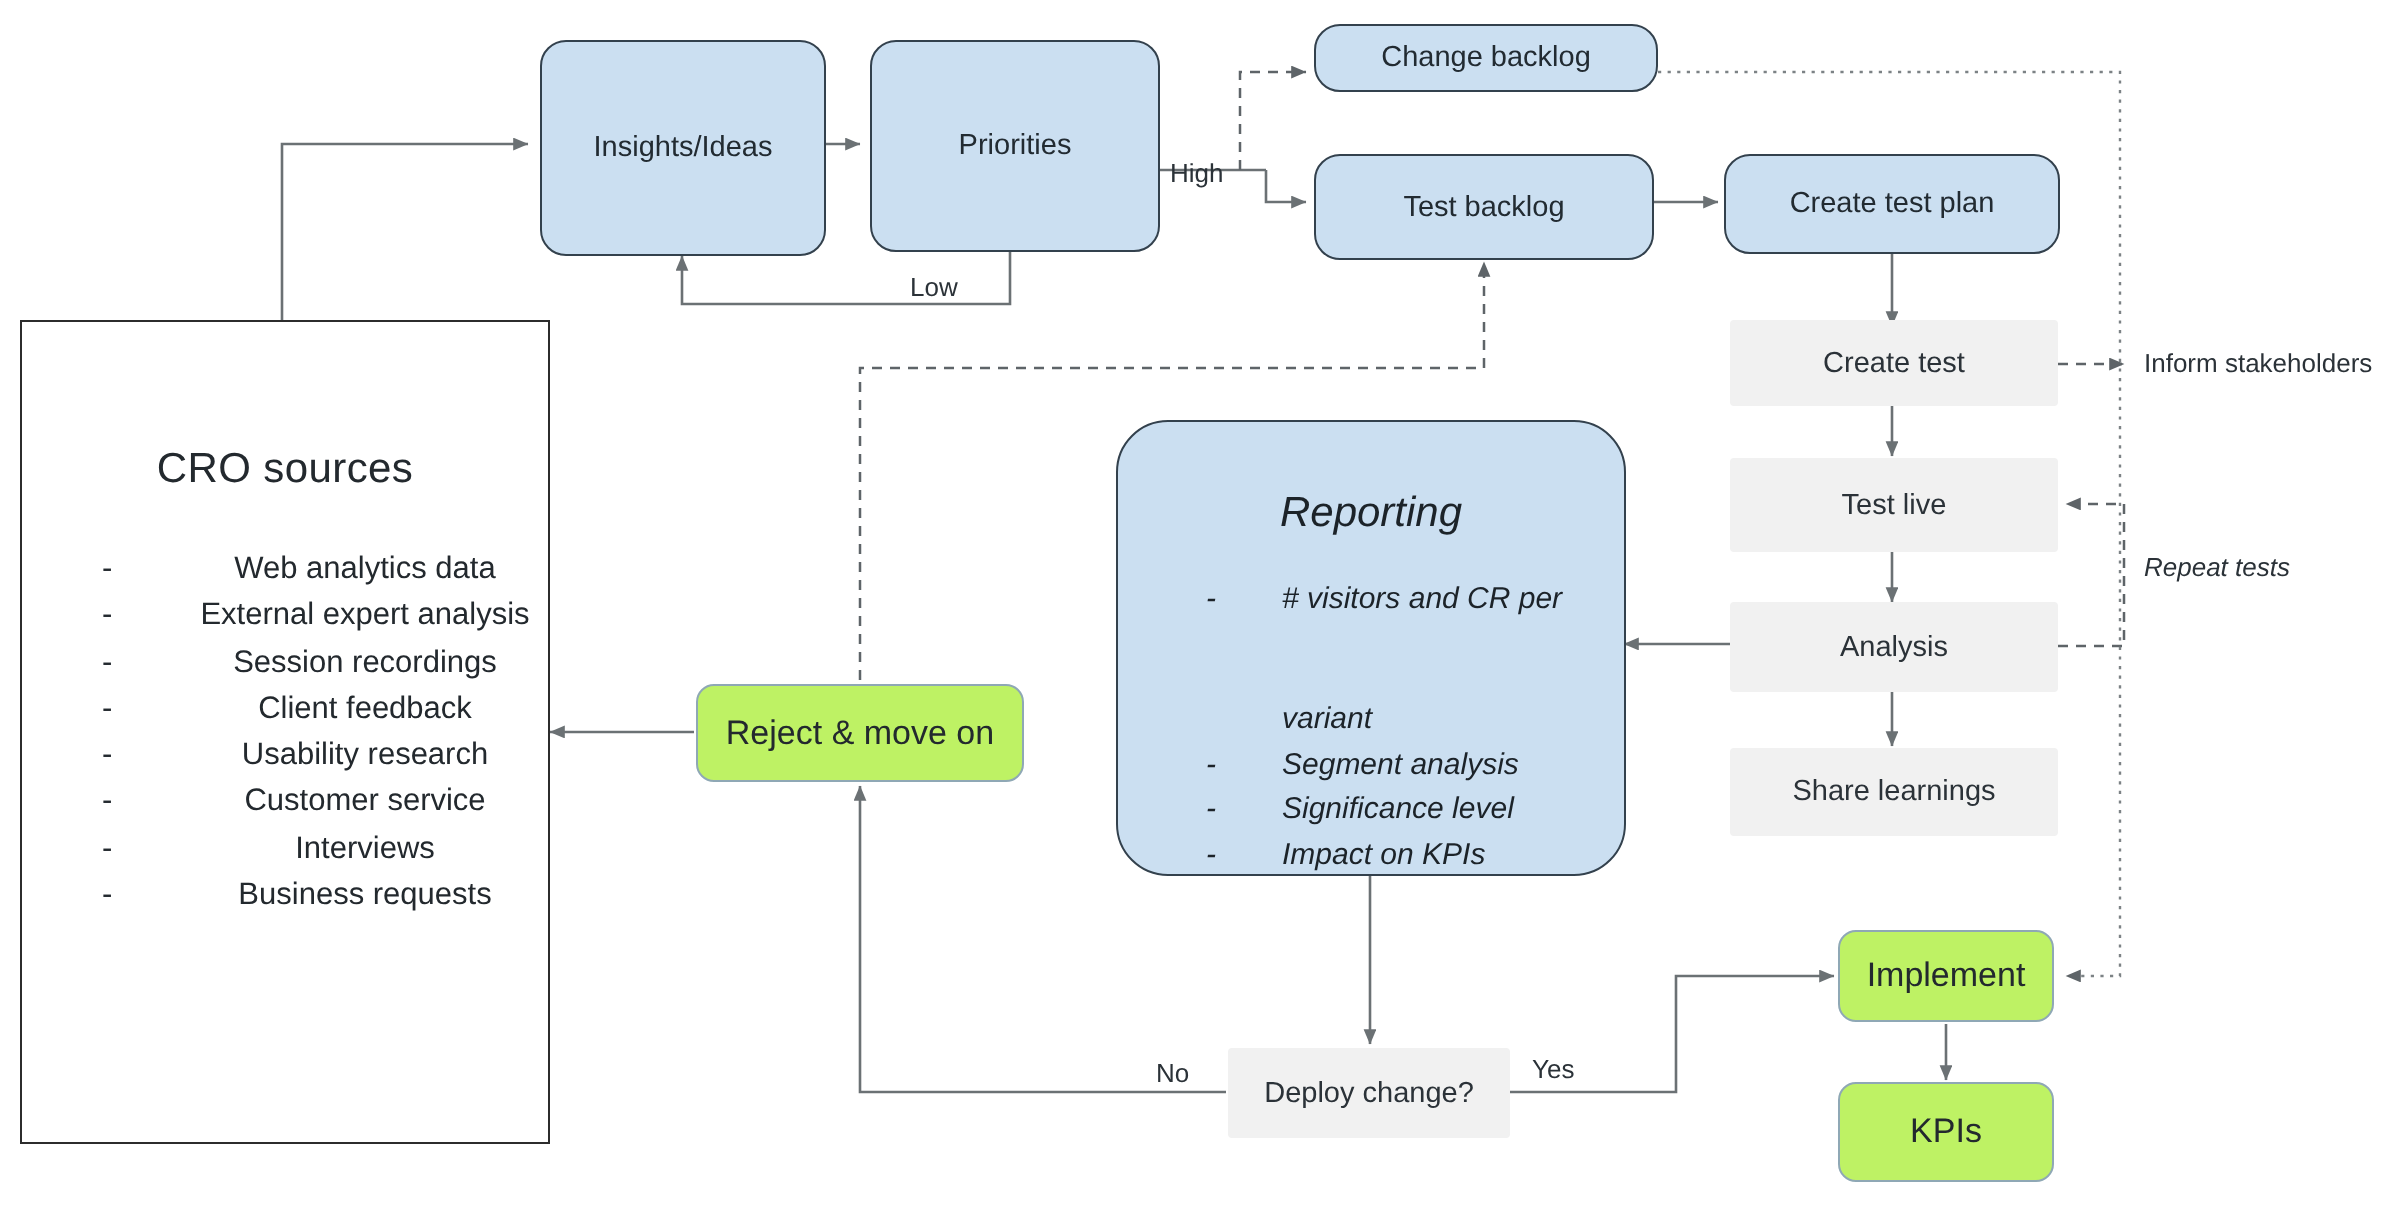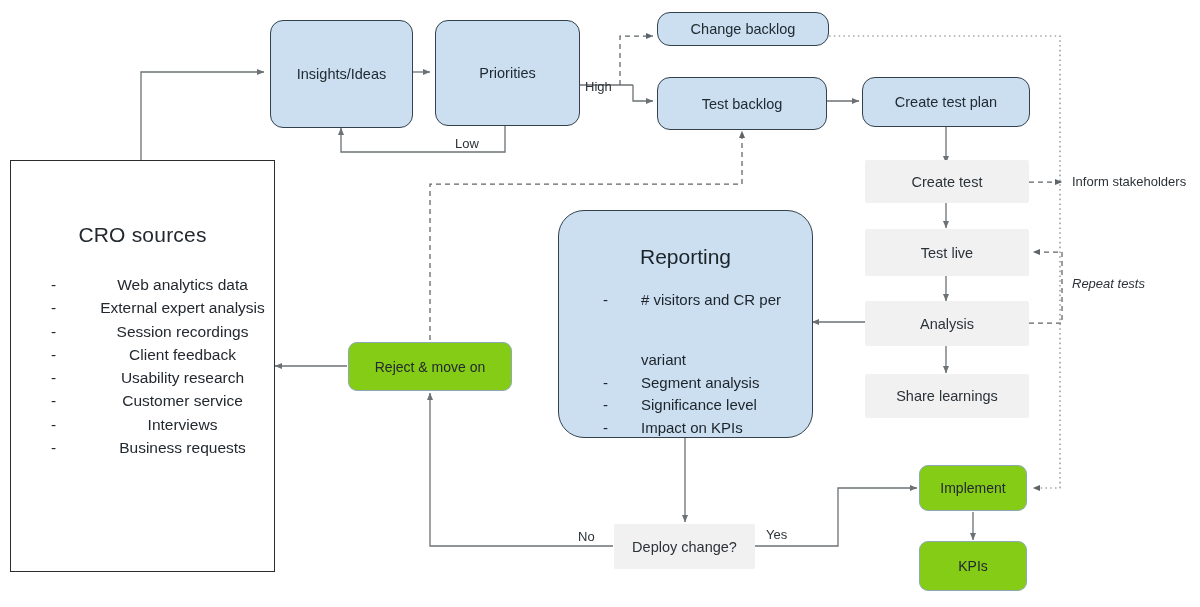--- a/index.html
+++ b/index.html
@@ -50,24 +50,24 @@
   
   .n-gray {
     background: #f1f1f1;
     border: none;
     border-radius: 2px;
     font-size: 14.5px;
     color: #2b3238;
   }
   
   .n-white {
-    background: #84cc16;
+    background: #bef264;
     border: 1.3px solid #8fa8b5;
     border-radius: 9px;
-    font-size: 14px;
+    font-size: 17px;
     color: #23292e;
   }
   
   .n-plain {
     background: #ffffff;
     border: 1.4px solid #2c2c2c;
     border-radius: 0;
     display: block;
   }
   .cro-title {
@@ -255,21 +255,21 @@
       <li>External expert analysis</li>
       <li>Session recordings</li>
       <li>Client feedback</li>
       <li>Usability research</li>
       <li>Customer service</li>
       <li>Interviews</li>
       <li>Business requests</li>
     </ul>
   </div>
 
-  <div class="node n-blue-lg" style="left:558px; top:210px; width:255px; height:228px;">
+  <div class="node n-blue-lg" style="left:558px; top:210px; width:255px; height:228px;font-style:italic;">
     <div class="rep-wrap">
       <div class="rep-title">Reporting</div>
       <ul class="rep-list">
         <li># visitors and CR per</li>
         <li class="cont">variant</li>
         <li>Segment analysis</li>
         <li>Significance level</li>
         <li>Impact on KPIs</li>
       </ul>
     </div>

